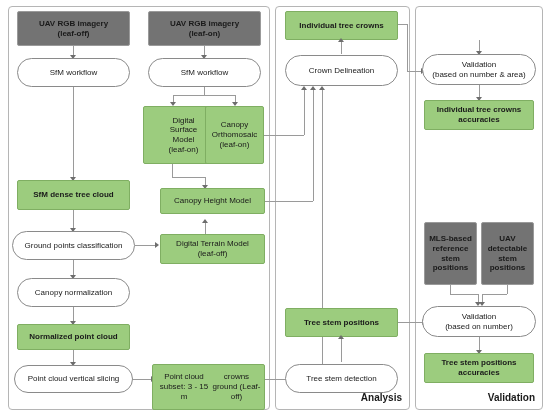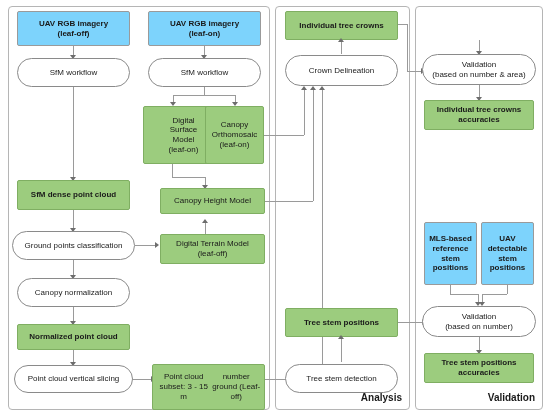--- a/index.html
+++ b/index.html
@@ -6,21 +6,21 @@
   body{width:550px;height:416px;overflow:hidden;
        font-family:"Liberation Sans","DejaVu Sans",sans-serif;}
   #stage{position:relative;width:550px;height:416px;background:#fff;}
 
   .panel{position:absolute;border:1px solid #b5b5b5;border-radius:4px;background:#fff;box-sizing:border-box;}
   .panel-label{position:absolute;font-size:10px;font-weight:bold;color:#1a1a1a;text-align:right;white-space:nowrap;}
 
   .node{position:absolute;box-sizing:border-box;display:flex;align-items:center;justify-content:center;
         text-align:center;line-height:1.22;color:#1a1a1a;padding:1px 3px;}
   .rect{border:1px solid #8a8a8a;border-radius:2px;}
-  .gray{background:#7dd3fc;border:1px solid #9a9a9a;font-weight:bold;font-size:8px;}
+  .gray{background:#737373;border:1px solid #9a9a9a;font-weight:bold;font-size:8px;}
   .green{background:#9ccc7e;border:1px solid #7fae62;font-weight:bold;font-size:8px;}
   .green-plain{background:#9ccc7e;border:1px solid #7fae62;font-weight:normal;font-size:8px;}
   .stad{background:#ffffff;border:1px solid #8a8a8a;border-radius:999px;font-size:8px;font-weight:normal;}
 
   .ln{position:absolute;background:#9a9a9a;}
   .lnv{width:1px;}
   .lnh{height:1px;}
   .arw{position:absolute;width:0;height:0;}
   .arw-up{border-left:3px solid transparent;border-right:3px solid transparent;border-bottom:4px solid #6d6d6d;}
   .arw-down{border-left:3px solid transparent;border-right:3px solid transparent;border-top:4px solid #6d6d6d;}
@@ -47,21 +47,21 @@
   <div class="ln lnv" style="left:73px;top:46px;height:11px;"></div>
   <div class="arw arw-down" style="left:70px;top:55px;"></div>
 
   <div class="node stad" style="left:17px;top:58px;width:113px;height:29px;">
     <span>SfM workflow</span>
   </div>
   <div class="ln lnv" style="left:73px;top:87px;height:92px;"></div>
   <div class="arw arw-down" style="left:70px;top:177px;"></div>
 
   <div class="node rect green" style="left:17px;top:180px;width:113px;height:30px;">
-    <span>SfM dense point cloud</span>
+    <span>SfM dense tree cloud</span>
   </div>
   <div class="ln lnv" style="left:73px;top:210px;height:20px;"></div>
   <div class="arw arw-down" style="left:70px;top:228px;"></div>
 
   <div class="node stad" style="left:12px;top:231px;width:123px;height:29px;">
     <span>Ground points classification</span>
   </div>
   <div class="ln lnv" style="left:73px;top:260px;height:17px;"></div>
   <div class="arw arw-down" style="left:70px;top:275px;"></div>
 
@@ -130,21 +130,21 @@
   <div class="ln lnv" style="left:205px;top:222px;height:12px;"></div>
   <div class="arw arw-up" style="left:202px;top:219px;"></div>
 
   <div class="node rect green-plain" style="left:160px;top:234px;width:105px;height:30px;flex-direction:column;">
     <span>Digital Terrain Model</span>
     <span>(leaf-off)</span>
   </div>
 
   <div class="node rect green-plain" style="left:152px;top:364px;width:113px;height:46px;text-align:center;">
     <span>Point cloud subset: 3 - 15 m</span>
-    <span>number ground (Leaf-off)</span>
+    <span>crowns ground (Leaf-off)</span>
   </div>
 
   <div class="ln lnh" style="left:264px;top:135px;width:40px;"></div>
   <div class="ln lnv" style="left:304px;top:90px;height:45px;"></div>
   <div class="arw arw-up" style="left:301px;top:86px;"></div>
 
   <div class="ln lnh" style="left:265px;top:201px;width:48px;"></div>
   <div class="ln lnv" style="left:313px;top:90px;height:111px;"></div>
   <div class="arw arw-up" style="left:310px;top:86px;"></div>
 

